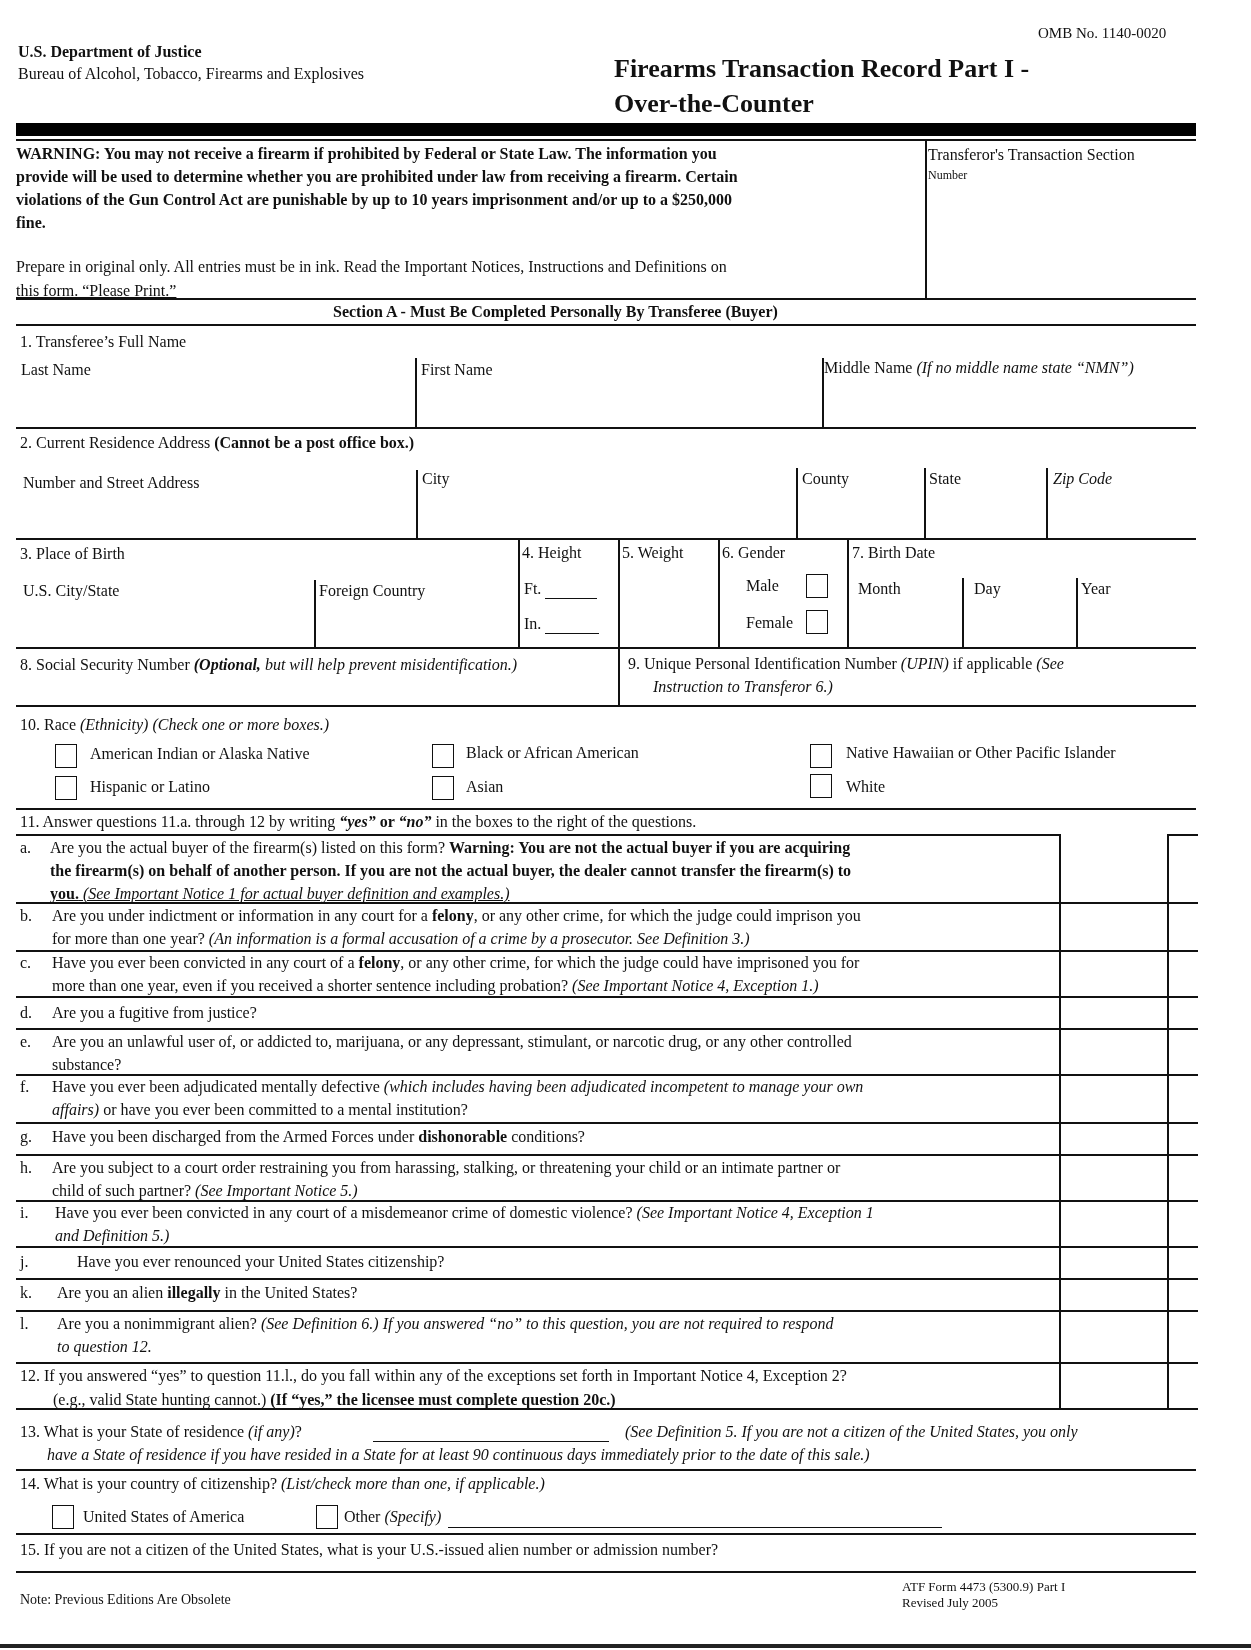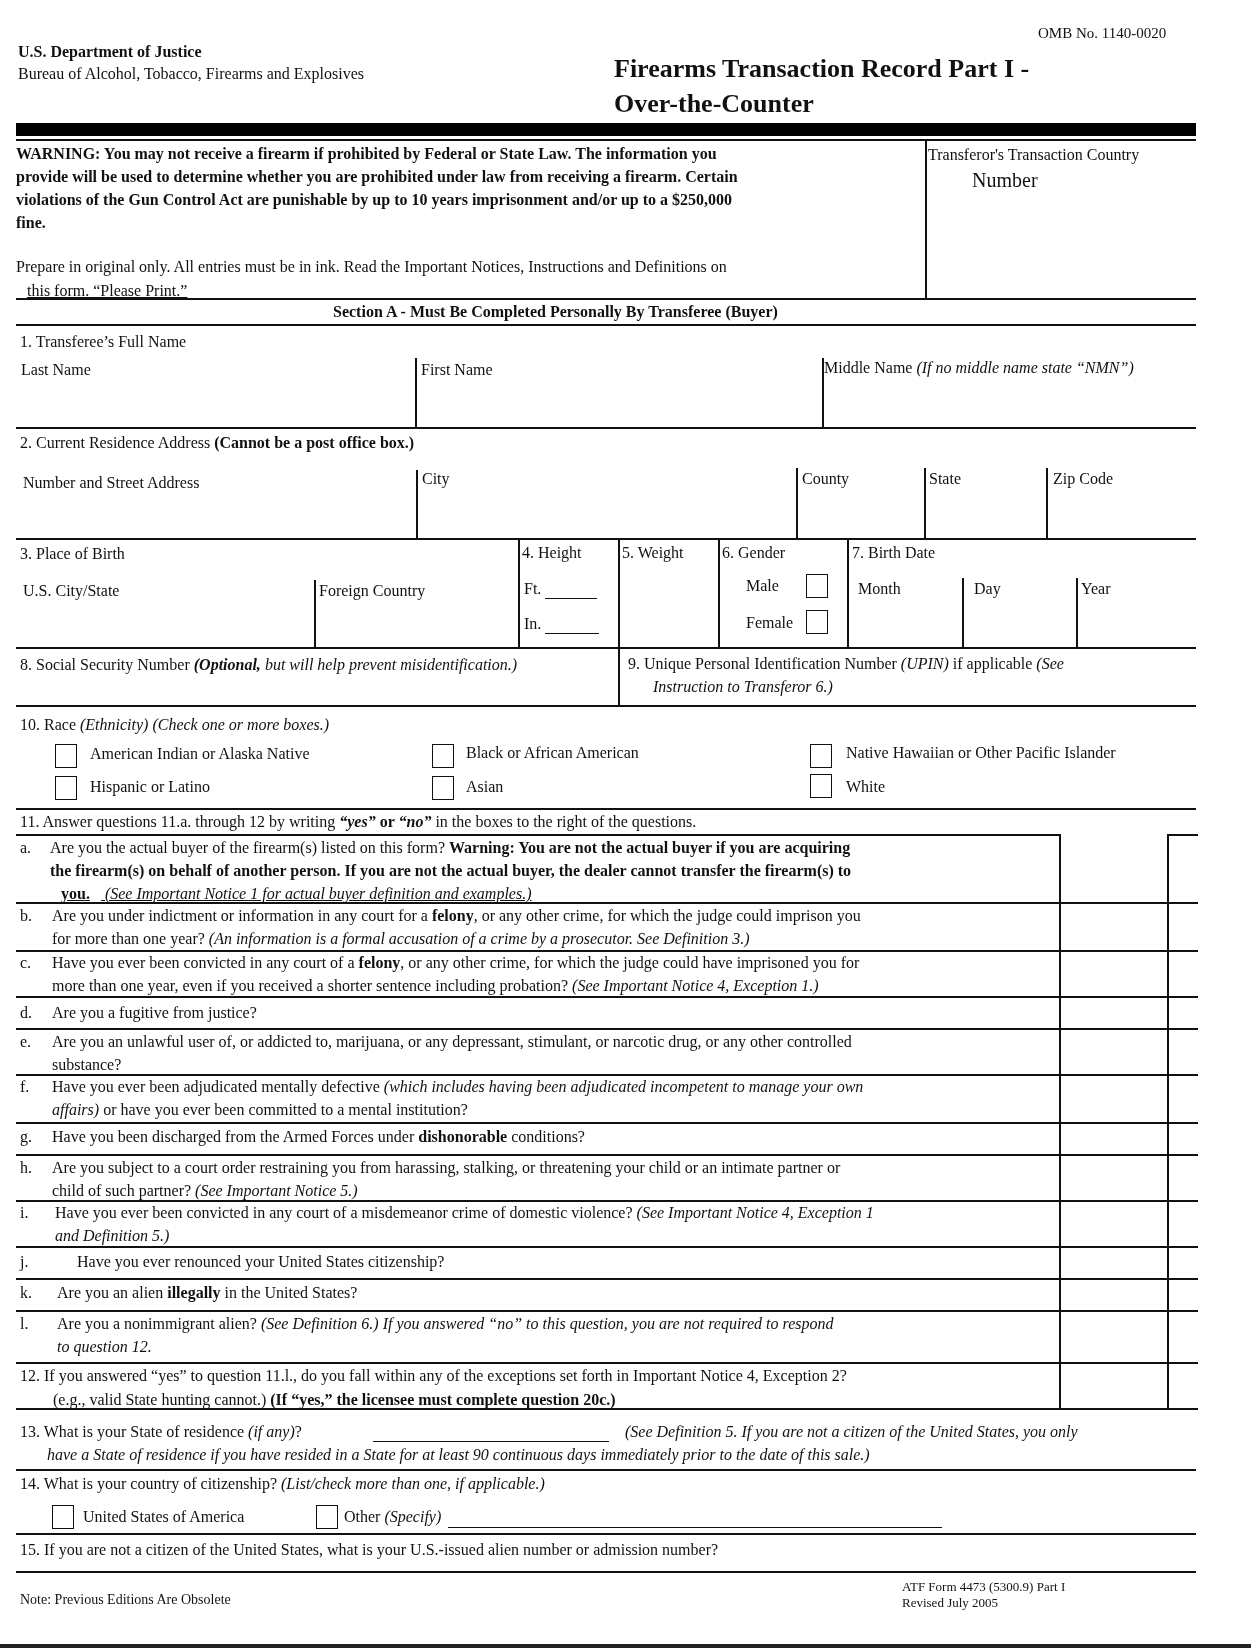--- a/index.html
+++ b/index.html
@@ -5,21 +5,21 @@
   * { box-sizing: border-box; margin: 0; padding: 0; }
   html, body { width: 1251px; height: 1650px; background: #ffffff; }
   body { font-family: "Liberation Serif", "DejaVu Serif", serif; color: #111; font-size: 16px; position: relative; overflow: hidden; }
   .abs { position: absolute; }
   .b { font-weight: bold; }
   .i { font-style: italic; }
   .hline { position: absolute; background: #111; height: 2px; }
   .vline { position: absolute; background: #111; width: 2px; }
   .cb { display: inline-block; width: 22px; height: 24px; border: 1.5px solid #111; background: #fff; vertical-align: middle; }
   .txt { position: absolute; white-space: nowrap; line-height: 1.15; }
-  .ul { text-decoration: underline; margin-left: 11px; }
+  .ul { text-decoration: underline; }
   .blank { display: inline-block; border-bottom: 1.5px solid #111; vertical-align: baseline; }
   .ansbox { position: absolute; left: 1059px; width: 110px; border-left: 2px solid #111; border-right: 2px solid #111; background: #fff; }
 </style>
 </head>
 <body>
 
 <div class="txt" style="left:1038px;top:25px;font-size:15px;">OMB No. 1140-0020</div>
 <div class="txt b" style="left:18px;top:43px;font-size:16px;">U.S. Department of Justice</div>
 <div class="txt" style="left:18px;top:65px;font-size:16px;">Bureau of Alcohol, Tobacco, Firearms and Explosives</div>
 <div class="txt b" style="left:614px;top:54px;font-size:26px;">Firearms Transaction Record Part I -</div>
@@ -31,22 +31,22 @@
 <div>
   <div class="txt b" style="left:16px;top:145px;font-size:16px;">WARNING:  You may not receive a firearm if prohibited by Federal or State Law.  The information you</div>
   <div class="txt b" style="left:16px;top:168px;font-size:16px;">provide will be used to determine whether you are prohibited under law from receiving a firearm.  Certain</div>
   <div class="txt b" style="left:16px;top:191px;font-size:16px;">violations of the Gun Control Act are punishable by up to 10 years imprisonment and/or up to a $250,000</div>
   <div class="txt b" style="left:16px;top:214px;font-size:16px;">fine.</div>
   <div class="txt" style="left:16px;top:258px;font-size:16px;">Prepare in original only.  All entries must be in ink.  Read the Important Notices, Instructions and Definitions on</div>
   <div class="txt ul" style="left:16px;top:282px;font-size:16px;">this form. “Please Print.”</div>
 </div>
 <div class="vline" style="left:925px;top:139px;height:160px;"></div>
 <div class="abs" style="left:927px;top:140px;width:268px;height:158px;">
-  <div class="txt" style="left:1px;top:6px;font-size:16px;">Transferor's Transaction Country</div>
-  <div class="txt" style="left:1px;top:29px;font-size:20px;padding-left:44px;">Number</div>
+  <div class="txt" style="left:1px;top:6px;font-size:16px;">Transferor's Transaction Section</div>
+  <div class="txt" style="left:1px;top:29px;font-size:12px;">Number</div>
 </div>
 <div class="hline" style="left:16px;top:298px;width:1180px;"></div>
 
 <div class="txt b" style="left:333px;top:303px;font-size:16px;">Section A - Must Be Completed Personally By Transferee (Buyer)</div>
 <div class="hline" style="left:16px;top:324px;width:1180px;"></div>
 
 <div class="txt" style="left:20px;top:333px;">1.   Transferee’s Full Name</div>
 <div class="abs" style="left:16px;top:356px;width:399px;height:71px;">
   <div class="txt" style="left:5px;top:5px;">Last Name</div>
 </div>
@@ -71,21 +71,21 @@
 <div class="vline" style="left:796px;top:468px;height:70px;"></div>
 <div class="abs" style="left:798px;top:468px;width:126px;height:70px;">
   <div class="txt" style="left:4px;top:2px;">County</div>
 </div>
 <div class="vline" style="left:924px;top:468px;height:70px;"></div>
 <div class="abs" style="left:926px;top:468px;width:120px;height:70px;">
   <div class="txt" style="left:3px;top:2px;">State</div>
 </div>
 <div class="vline" style="left:1046px;top:468px;height:70px;"></div>
 <div class="abs" style="left:1048px;top:468px;width:148px;height:70px;">
-  <div class="txt" style="left:5px;top:2px;">Zip Code</div>
+  <div class="txt" style="left:5px;top:2px;font-style:italic;">Zip Code</div>
 </div>
 <div class="hline" style="left:16px;top:538px;width:1180px;"></div>
 
 <div class="txt" style="left:20px;top:545px;">3.   Place of Birth</div>
 <div class="abs" style="left:16px;top:570px;width:297px;height:77px;">
   <div class="txt" style="left:7px;top:12px;">U.S. City/State</div>
 </div>
 <div class="vline" style="left:314px;top:580px;height:67px;"></div>
 <div class="abs" style="left:316px;top:570px;width:202px;height:77px;">
   <div class="txt" style="left:3px;top:12px;">Foreign Country</div>

